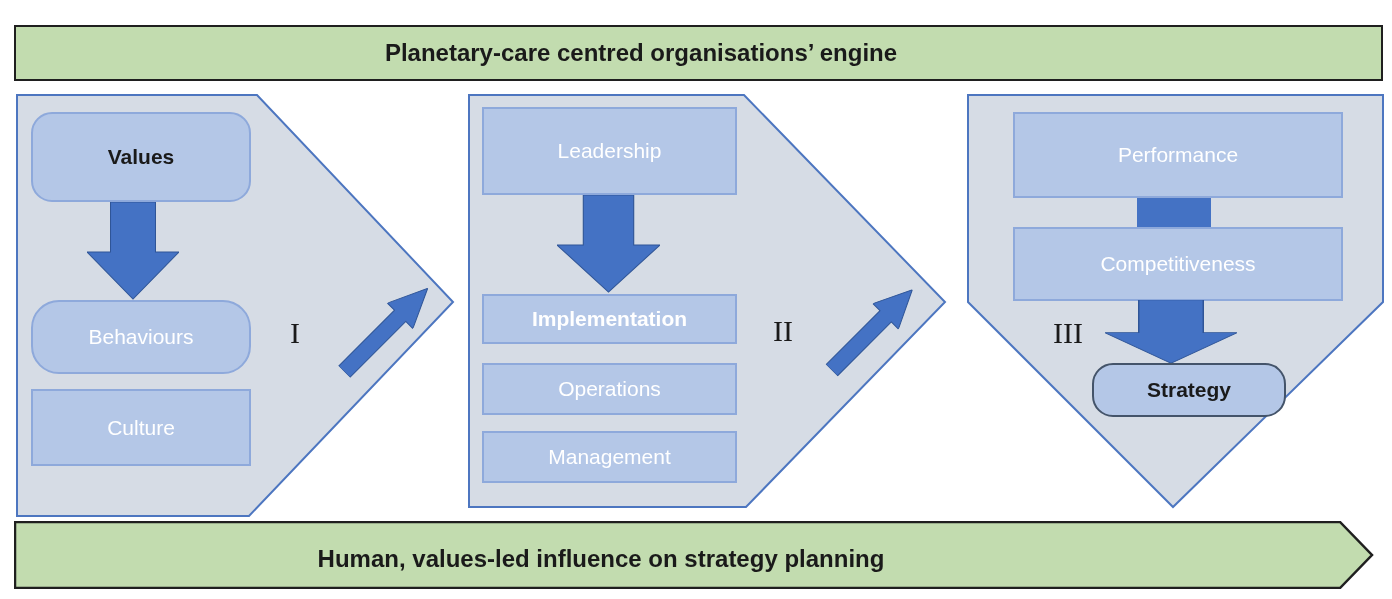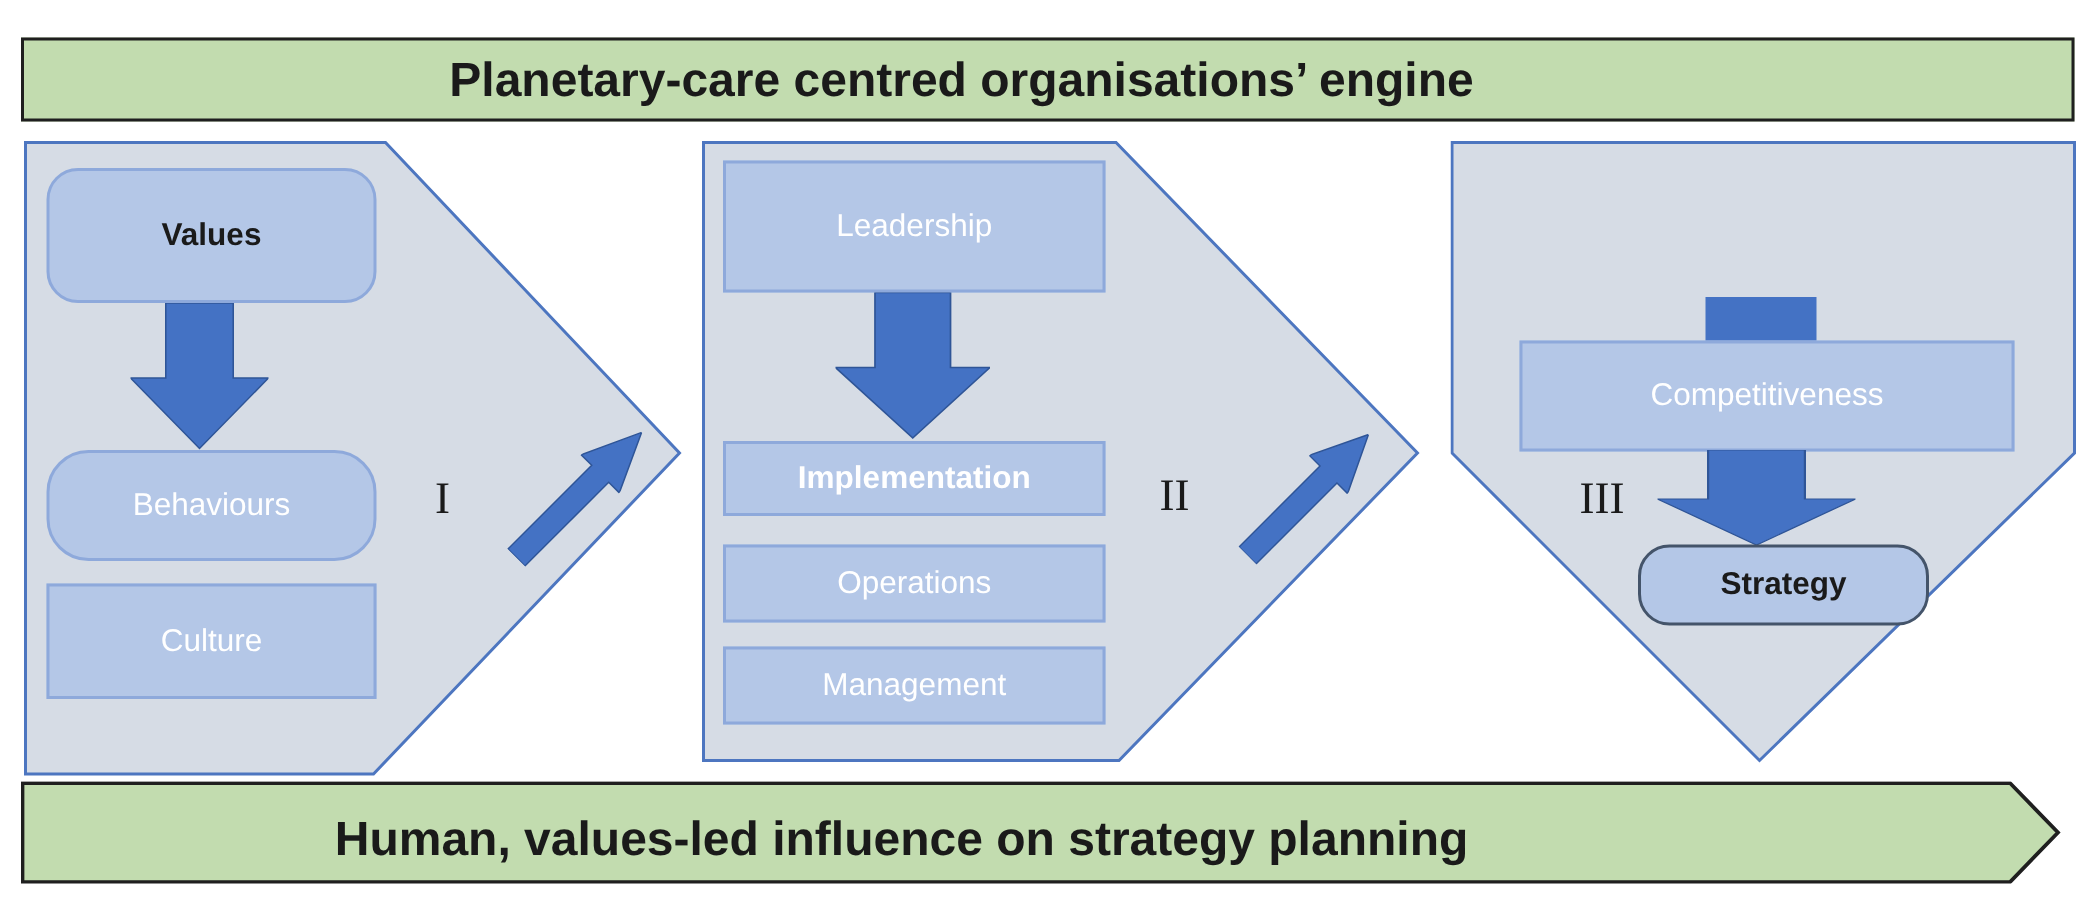--- a/index.html
+++ b/index.html
@@ -31,21 +31,21 @@
   .abs { position: absolute; box-sizing: border-box; }
 
   .banner-rect {
     background: var(--banner_fill);
     border: 2px solid var(--banner_border);
     display: flex;
     align-items: center;
     justify-content: center;
   }
   .banner-text {
-    font-size: 32px;
+    font-size: 24px;
     font-weight: 600;
     color: var(--text_dark);
     white-space: nowrap;
   }
   .banner-overlay {
     display: flex;
     align-items: center;
     justify-content: center;
     pointer-events: none;
   }
@@ -161,20 +161,23 @@
   <div class="abs numeral" style="left:758px; top:316px; width:50px;">II</div>
 
   <svg class="abs block-arrow diag" style="left:815px; top:312px;" width="114" height="36" viewBox="0 0 118 36" preserveAspectRatio="none">
     <polygon points="0,10 79,10 79,0 118,18 79,36 79,26 0,26"></polygon>
   </svg>
 
   <svg class="abs pent" style="left:967px; top:94px;" width="418" height="415" viewBox="0 0 418 415">
     <polygon points="1,1 416,1 416,208 206,413 1,208"></polygon>
   </svg>
 
+  <div class="abs node-box" style="left:1013px; top:112px; width:330px; height:86px;">
+    <span>Performance</span>
+  </div>
 
   <div class="abs connector-rect" style="left:1137px; top:198px; width:74px; height:31px;"></div>
 
   <div class="abs node-box" style="left:1013px; top:227px; width:330px; height:74px;">
     <span>Competitiveness</span>
   </div>
 
   <svg class="abs block-arrow" style="left:1105px; top:300px;" width="132" height="64" viewBox="0 0 90 98" preserveAspectRatio="none">
     <polygon points="23,0 67,0 67,50 90,50 45,97 0,50 23,50"></polygon>
   </svg>

